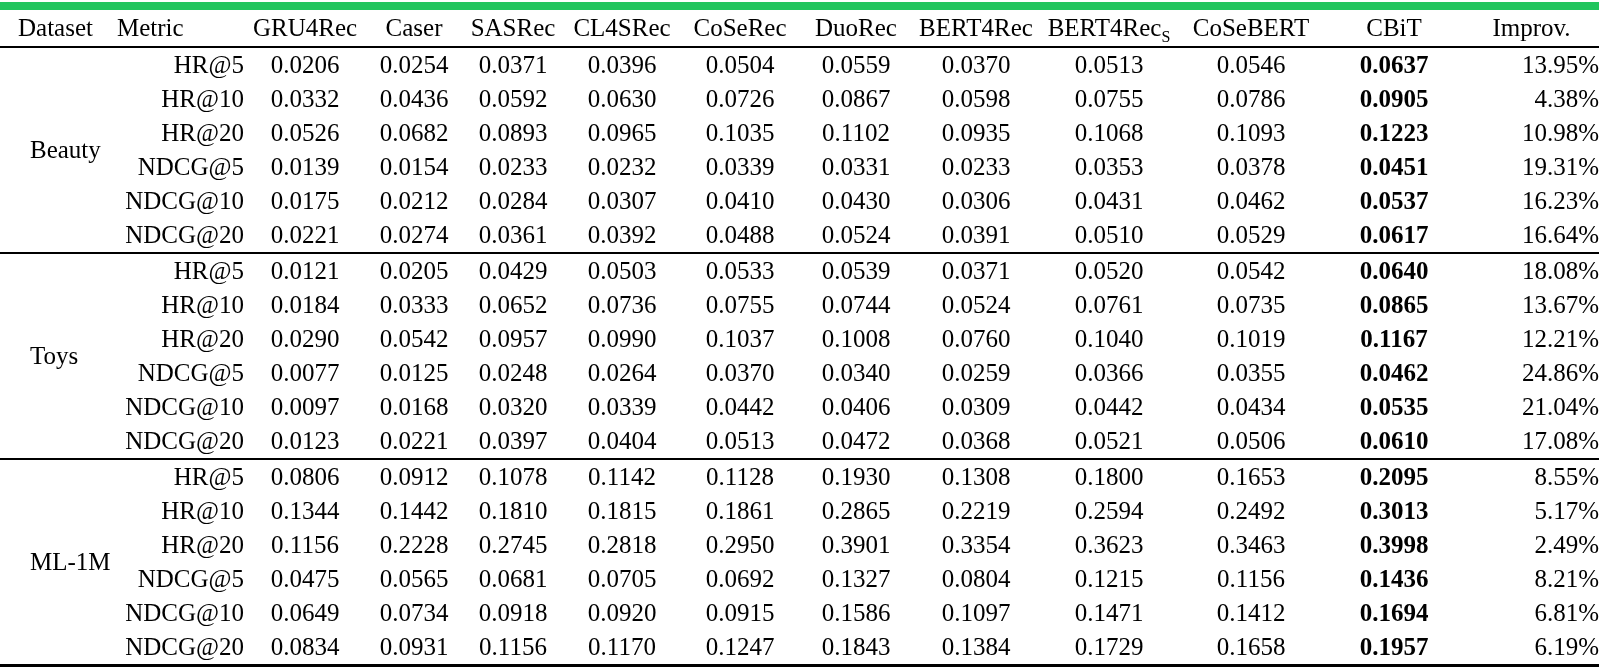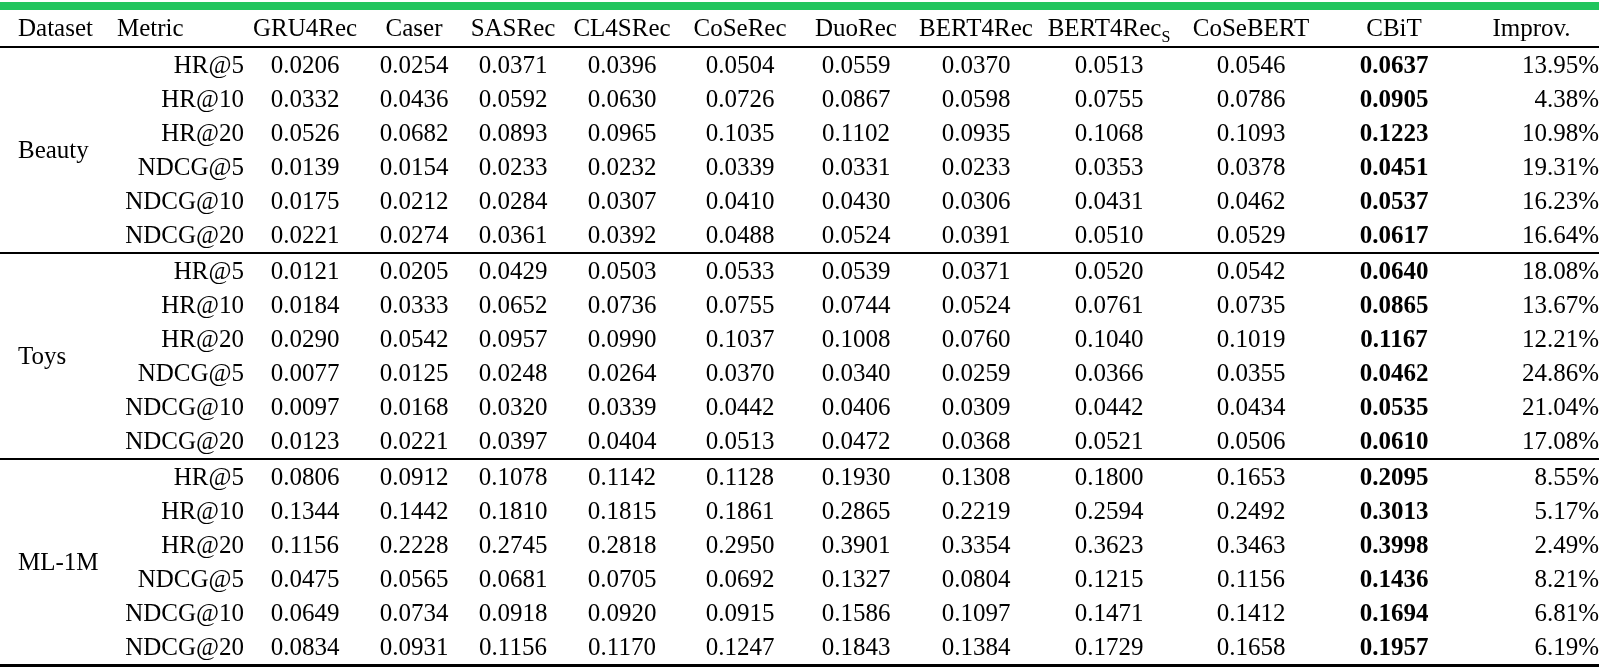--- a/index.html
+++ b/index.html
@@ -35,21 +35,21 @@
     padding-left: 18px;
   }
   .paper-table thead th.col-metric { padding-left: 5px; }
   .paper-table td {
     height: 34px;
     padding: 0;
     white-space: nowrap;
   }
   td.dataset {
     text-align: left;
-    padding-left: 18px;
+    padding-left: 30px;
     vertical-align: middle;
   }
   td.metric {
     text-align: right;
     padding-left: 5px;
   }
   td.num {
     text-align: center;
   }
   td.improv {

